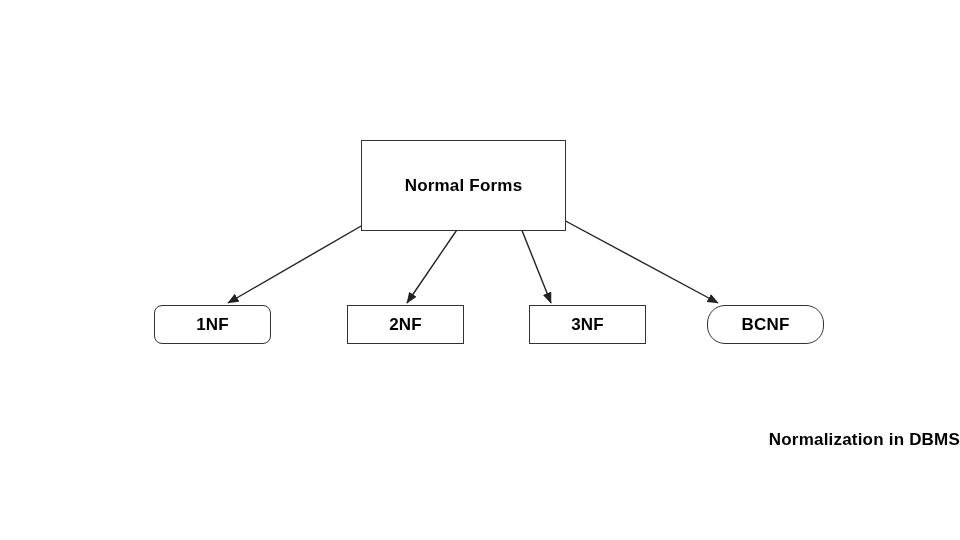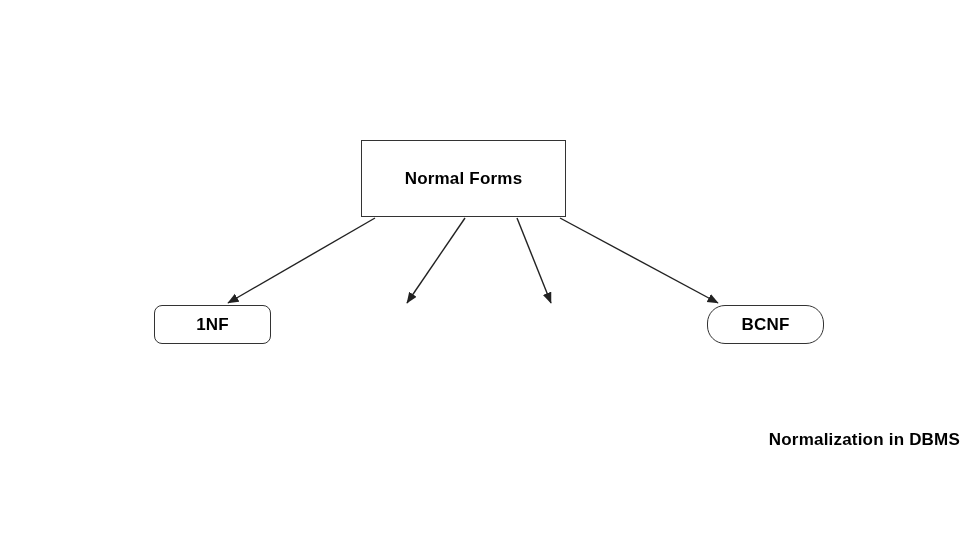--- a/index.html
+++ b/index.html
@@ -37,21 +37,21 @@
     justify-content: center;
     color: #000000;
     font-weight: bold;
     letter-spacing: 0.2px;
     z-index: 2;
   }
   #root-node {
     left: 361px;
     top: 140px;
     width: 205px;
-    height: 77px;
+    height: 91px;
     font-size: 17px;
   }
   .leaf-node {
     width: 117px;
     height: 39px;
     top: 305px;
     font-size: 17px;
   }
   #leaf-node-0 { left: 154px; border-radius: 8px; }
   #leaf-node-1 { left: 347px; }
@@ -89,21 +89,27 @@
   </svg>
 
   <div class="node-box" id="root-node">
     <span>Normal Forms</span>
   </div>
 
   <div class="node-box leaf-node" id="leaf-node-0">
     <span>1NF</span>
   </div>
 
+  <div class="node-box leaf-node" id="leaf-node-1">
+    <span>2NF</span>
+  </div>
 
+  <div class="node-box leaf-node" id="leaf-node-2">
+    <span>3NF</span>
+  </div>
 
   <div class="node-box leaf-node" id="leaf-node-3">
     <span>BCNF</span>
   </div>
 
   <div id="diagram-caption">Normalization in DBMS</div>
 
 </div>
 
 </body></html>

